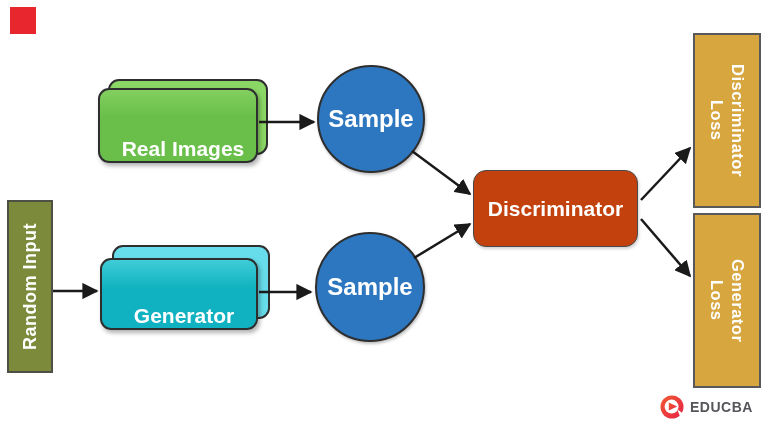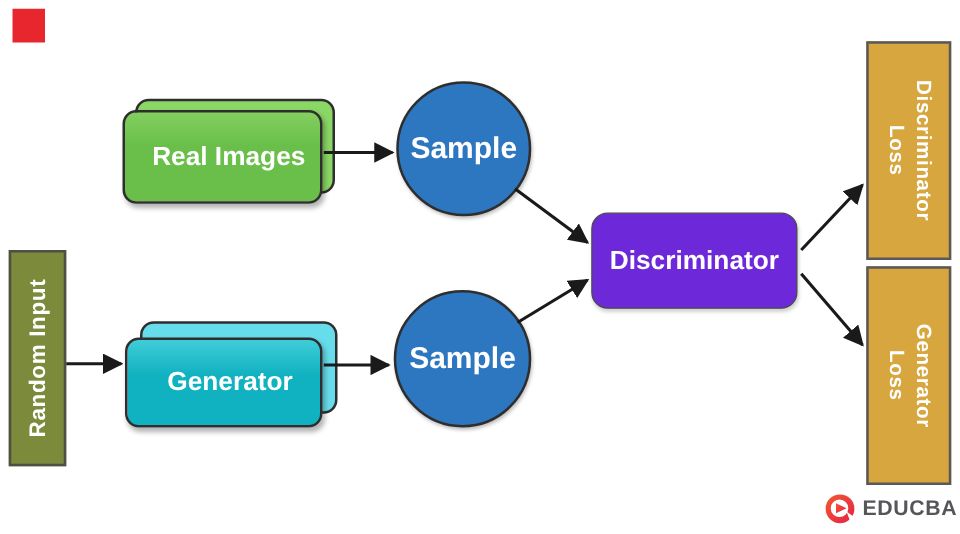--- a/index.html
+++ b/index.html
@@ -19,52 +19,52 @@
   .vtext-up{writing-mode:vertical-rl;transform:rotate(180deg);font-size:18px;letter-spacing:.5px;}
 
   
   .group{position:absolute;}
   .back,.front{position:absolute;box-sizing:border-box;border-radius:11px;border:2px solid #2e2e2e;}
   .real-group{left:98px;top:79px;width:172px;height:85px;}
   .real-group .back{left:10px;top:0;width:160px;height:76px;background:#8bd765;}
   .real-group .front{left:0;top:9px;width:160px;height:75px;
       background:linear-gradient(180deg,#83cf60 0%,#69bf49 38%);
       box-shadow:2px 3px 4px rgba(0,0,0,.30);}
-  .gen-group{left:100px;top:245px;width:170px;height:86px;margin-top:12px;}
+  .gen-group{left:100px;top:245px;width:170px;height:86px;}
   .gen-group .back{left:12px;top:0;width:158px;height:74px;background:#67dcea;}
   .gen-group .front{left:0;top:13px;width:158px;height:72px;
       background:linear-gradient(180deg,#3fcdd8 0%,#10b1c0 42%);
       box-shadow:2px 3px 4px rgba(0,0,0,.30);}
-  .front{display:flex;align-items:center;justify-content:center;padding-left:10px;}
+  .front{display:flex;align-items:flex-end;justify-content:center;padding-left:10px;}
   .front .label{font-size:21px;}
 
   
   .sample{border-radius:50%;background:#2d76c0;border:2px solid #2e2e2e;
           box-shadow:1px 2px 3px rgba(0,0,0,.25);font-size:24px;}
   .sample-top{left:317px;top:65px;width:108px;height:108px;}
   .sample-bottom{left:315px;top:232px;width:110px;height:110px;}
 
   
-  .discriminator{left:473px;top:170px;width:165px;height:77px;background:#6d28d9;
+  .discriminator{left:473px;top:170px;width:165px;height:77px;background:#c2410c;
                  border:1.5px solid #4a4a4a;border-radius:13px;font-size:21px;
                  box-shadow:1px 2px 3px rgba(0,0,0,.18);}
 
   
   .loss{width:68px;height:175px;background:#d7a63e;border:2px solid #59595b;left:693px;}
   .loss-top{top:33px;}
   .loss-bottom{top:213px;}
   .vtext-down{writing-mode:vertical-rl;white-space:pre-line;text-align:center;
               font-size:16.5px;line-height:1.3;letter-spacing:.5px;}
 
   
   .arrows{position:absolute;left:0;top:0;width:768px;height:427px;pointer-events:none;}
 
   
   .brand{position:absolute;left:659px;top:394px;display:flex;align-items:center;gap:5px;}
-  .brand-text{color:#55555a;font-size:17px;font-weight:600;letter-spacing:.5px;
+  .brand-text{color:#55555a;font-size:14px;font-weight:600;letter-spacing:.5px;
               font-family:"Liberation Sans","DejaVu Sans",sans-serif;}
 </style>
 </head>
 <body>
 
 <div class="canvas">
 
   <div class="corner"></div>
 
   <div class="node random-input">

